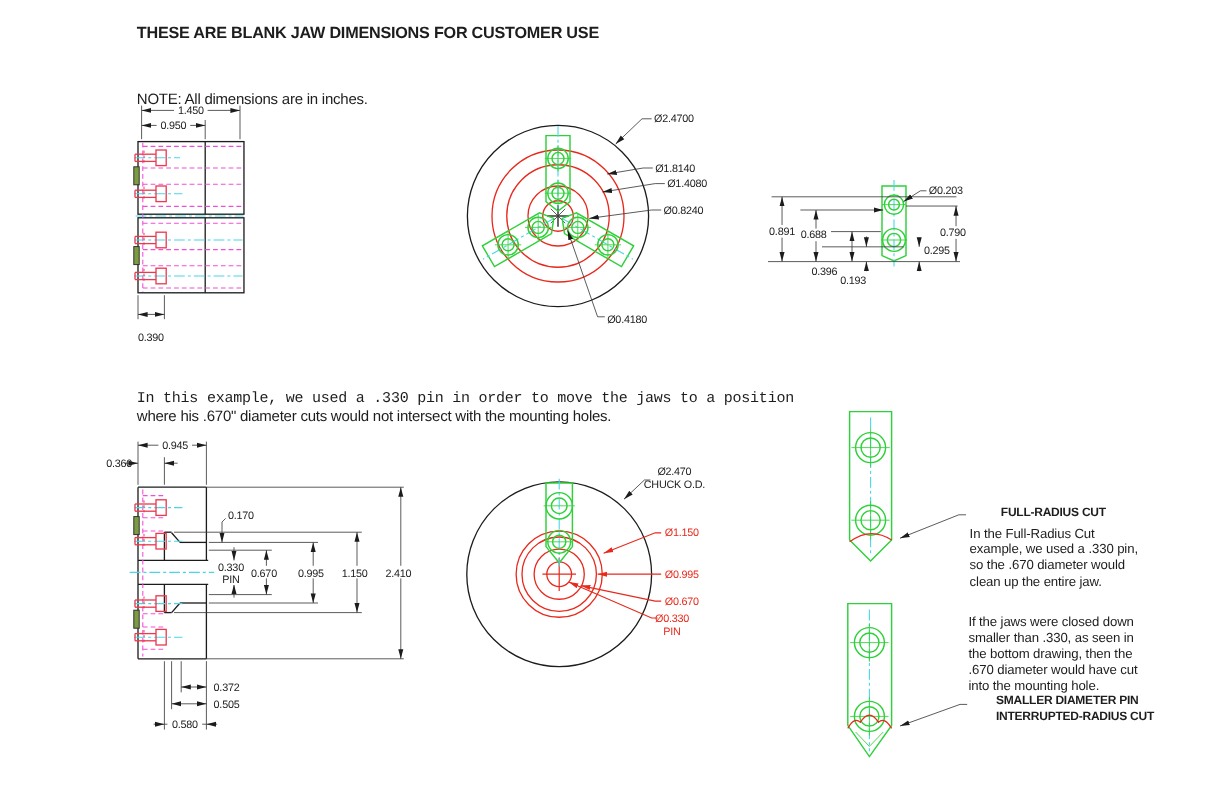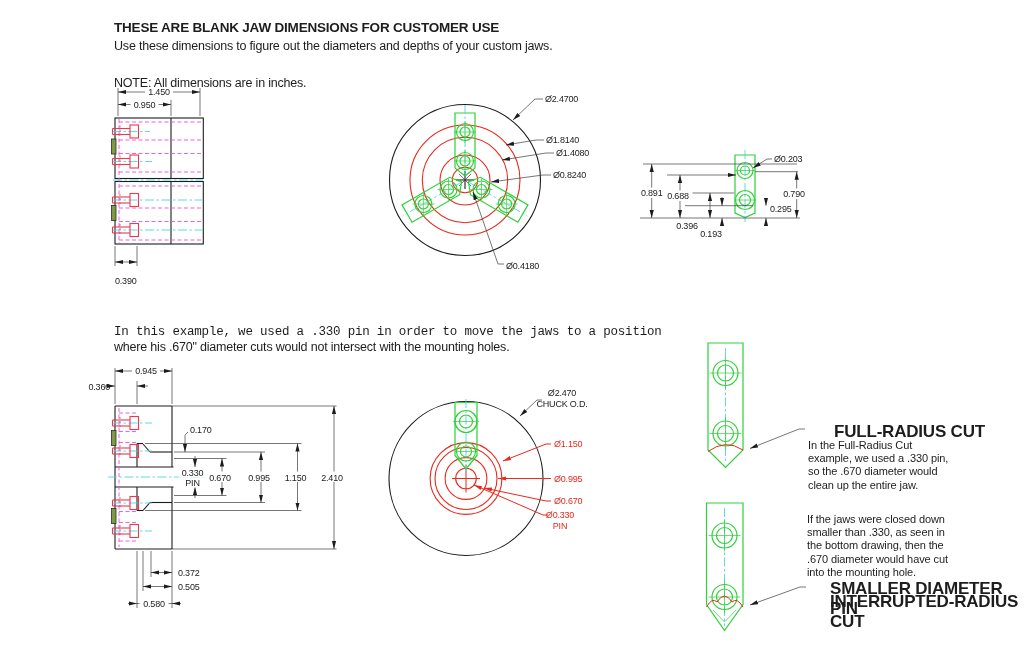--- a/index.html
+++ b/index.html
@@ -2,21 +2,21 @@
 <html><head>
 <meta charset="utf-8">
 <style>
   html,body{margin:0;padding:0;background:#fff;}
   #stage{position:relative;width:1024px;height:663px;background:#ffffff;overflow:hidden;
          font-family:"Liberation Sans",sans-serif;}
   #stage svg{position:absolute;left:0;top:0;}
   .txt{position:absolute;color:#1d1d1d;letter-spacing:-0.2px;}
   .h1{font-weight:bold;font-size:13.5px;}
   .body{font-size:12.5px;}
-  .rc-title{font-weight:bold;font-size:17px;letter-spacing:-0.2px;padding-left:24px;}
+  .rc-title{font-weight:bold;font-size:10px;letter-spacing:-0.2px;padding-left:24px;}
   .rc-body{font-size:11px;line-height:13.2px;white-space:pre-line;letter-spacing:-0.1px;}
   
   .k{stroke:#1c1c1c;fill:none;stroke-width:1.1px;}
   .kt{stroke:#3c3c3c;fill:none;stroke-width:0.7px;}
   .r{stroke:#e8291c;fill:none;stroke-width:1.1px;}
   .rt{stroke:#e8291c;fill:none;stroke-width:1px;}
   .m{stroke:#f050d8;fill:none;stroke-width:0.9px;stroke-dasharray:4 2.5;}
   .c{stroke:#49d6e6;fill:none;stroke-width:0.9px;stroke-dasharray:9 2.5 2.5 2.5;}
   .g{stroke:#2ed139;fill:none;stroke-width:1.2px;}
   .gt{stroke:#2ed139;fill:none;stroke-width:0.7px;}
@@ -341,21 +341,20 @@
       <line class="c" x1="724.5" y1="508" x2="724.5" y2="626"></line>
       <use href="#washerL" x="724.5" y="535.5"></use>
       <use href="#washerL" x="724.5" y="597"></use>
       <path class="gt" d="M713,610 L724.5,622 L736,610"></path>
       <path class="rt" d="M706.5,607 Q712,597 717,602 Q724.5,590 732,602 Q737,597 743,607"></path>
       <path class="kt" d="M750,605 L800,587 L806,587" marker-start="url(#ma)"></path>
     </g>
   </svg>
 
   <div class="txt h1" style="left:114px;top:20px;">THESE ARE BLANK JAW DIMENSIONS FOR CUSTOMER USE</div>
-  <div class="txt body" style="left:114px;top:39px;">Use these dimensions to figure out the diameters and depths of your custom jaws.</div>
   <div class="txt body" style="left:114px;top:54px;margin-top:22px;">NOTE: All dimensions are in inches.</div>
 
   <div class="txt body" style="left:114px;top:325px;font-family:Liberation Mono, monospace;">In this example, we used a .330 pin in order to move the jaws to a position</div>
   <div class="txt body" style="left:114px;top:340px;">where his .670" diameter cuts would not intersect with the mounting holes.</div>
 
   <div class="txt rc-title" style="left:810px;top:422px;">FULL-RADIUS CUT</div>
   <div class="txt rc-body" style="left:808px;top:439px;width:175px;">In the Full-Radius Cut
 example, we used a .330 pin,
 so the .670 diameter would
 clean up the entire jaw.</div>

